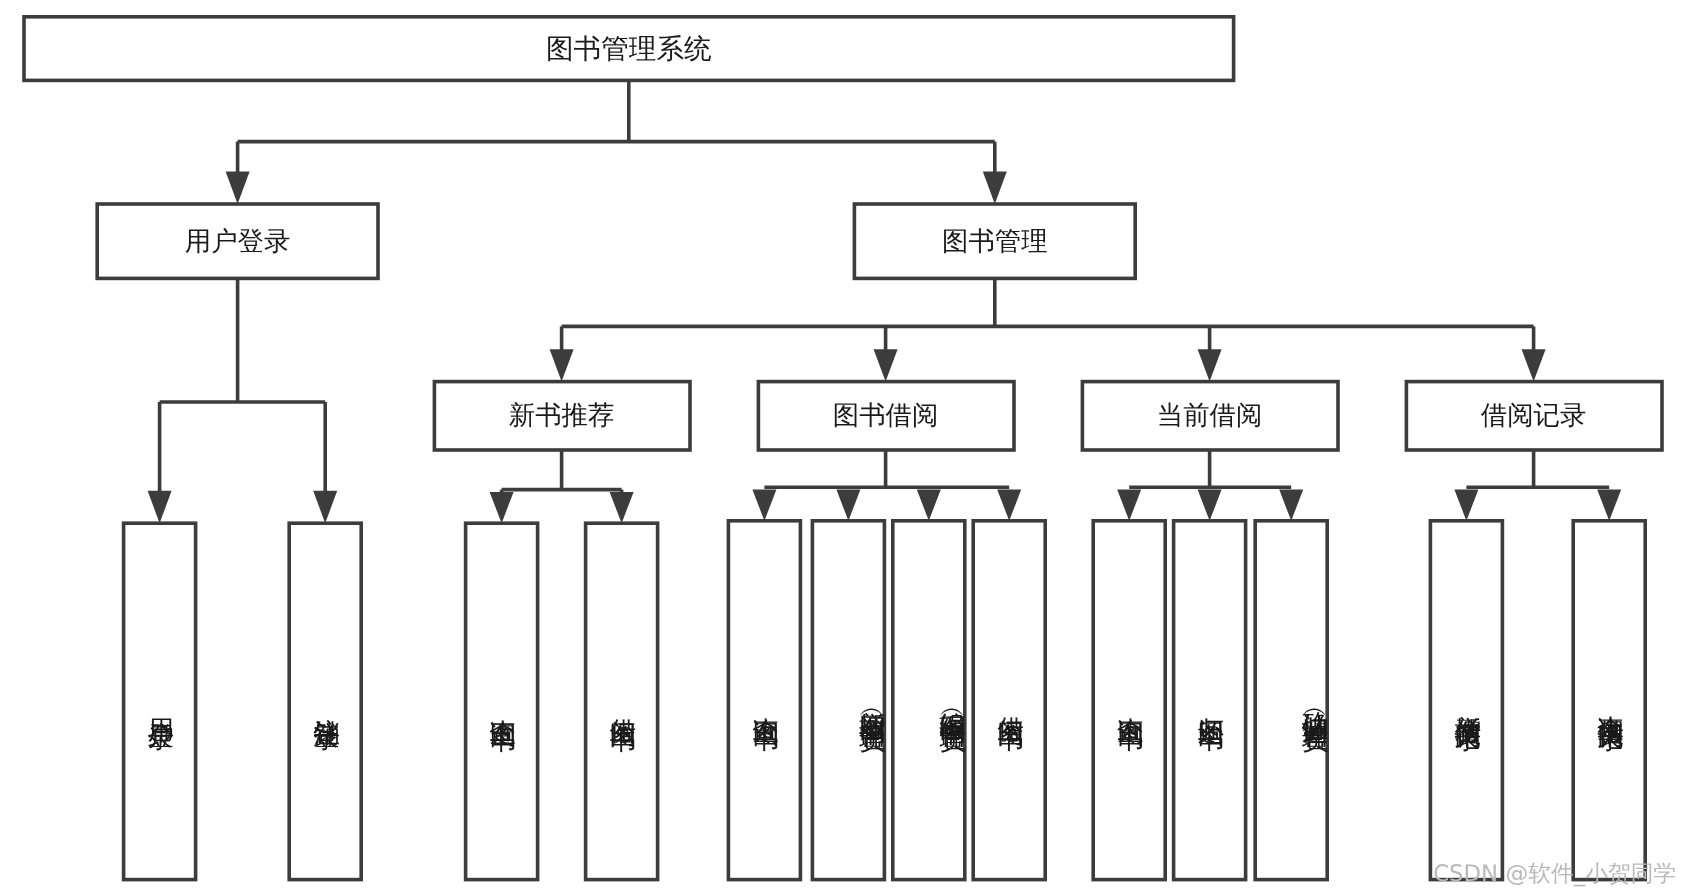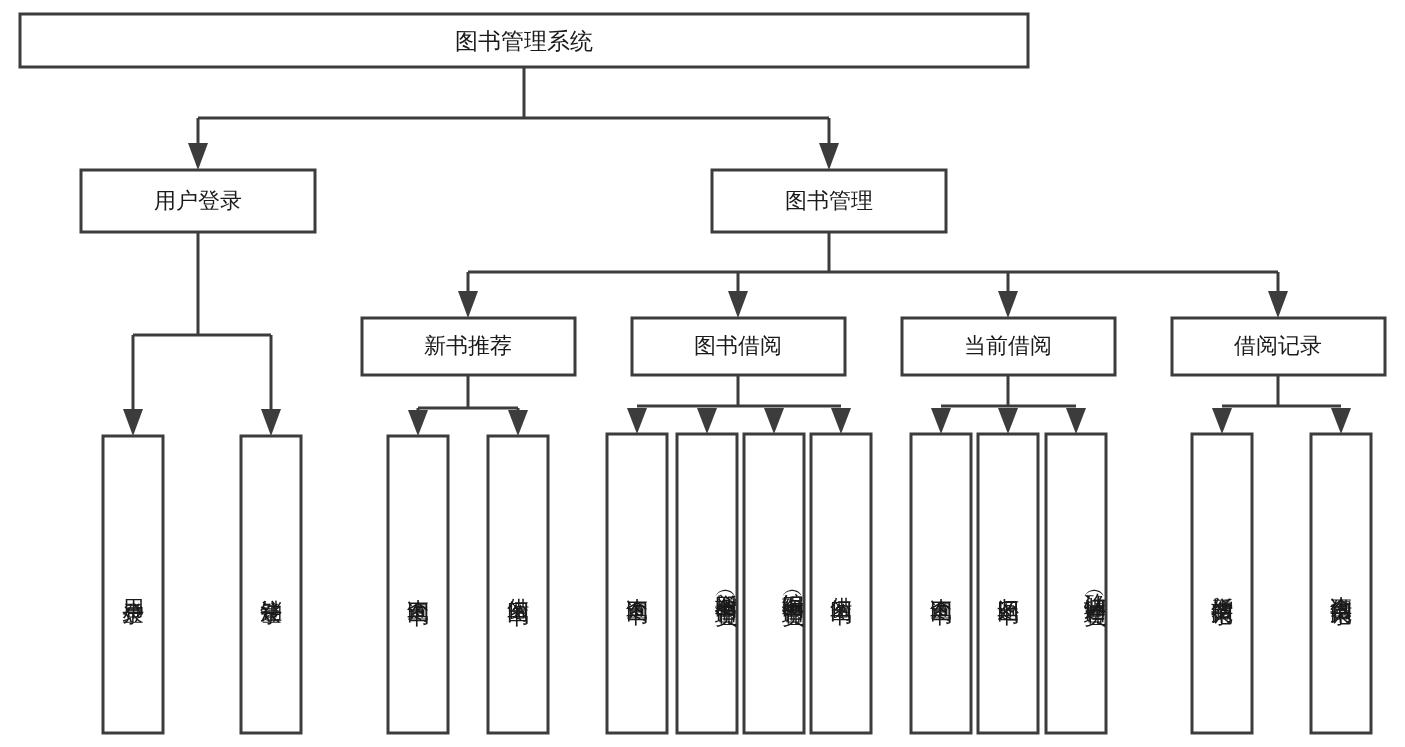--- a/index.html
+++ b/index.html
@@ -214,13 +214,14 @@
   <div class="vlabel" style="left:744px; top:434px; width:60px; height:299px; align-items:flex-start;">编辑图书（管理员）</div>
   <div class="vlabel" style="left:811px; top:434px; width:60px; height:299px;">借阅图书</div>
 
   <div class="vlabel" style="left:911px; top:434px; width:60px; height:299px;">查询图书</div>
   <div class="vlabel" style="left:978px; top:434px; width:60px; height:299px;">归还图书</div>
   <div class="vlabel" style="left:1046px; top:434px; width:60px; height:299px; align-items:flex-start;">确认归还（管理员）</div>
 
   <div class="vlabel" style="left:1192px; top:434px; width:60px; height:299px;">新增借阅记录</div>
   <div class="vlabel" style="left:1311px; top:434px; width:60px; height:299px;">查询借阅记录</div>
 
+  <div class="watermark">CSDN @软件_小贺同学</div>
 </div>
 
 </body></html>

